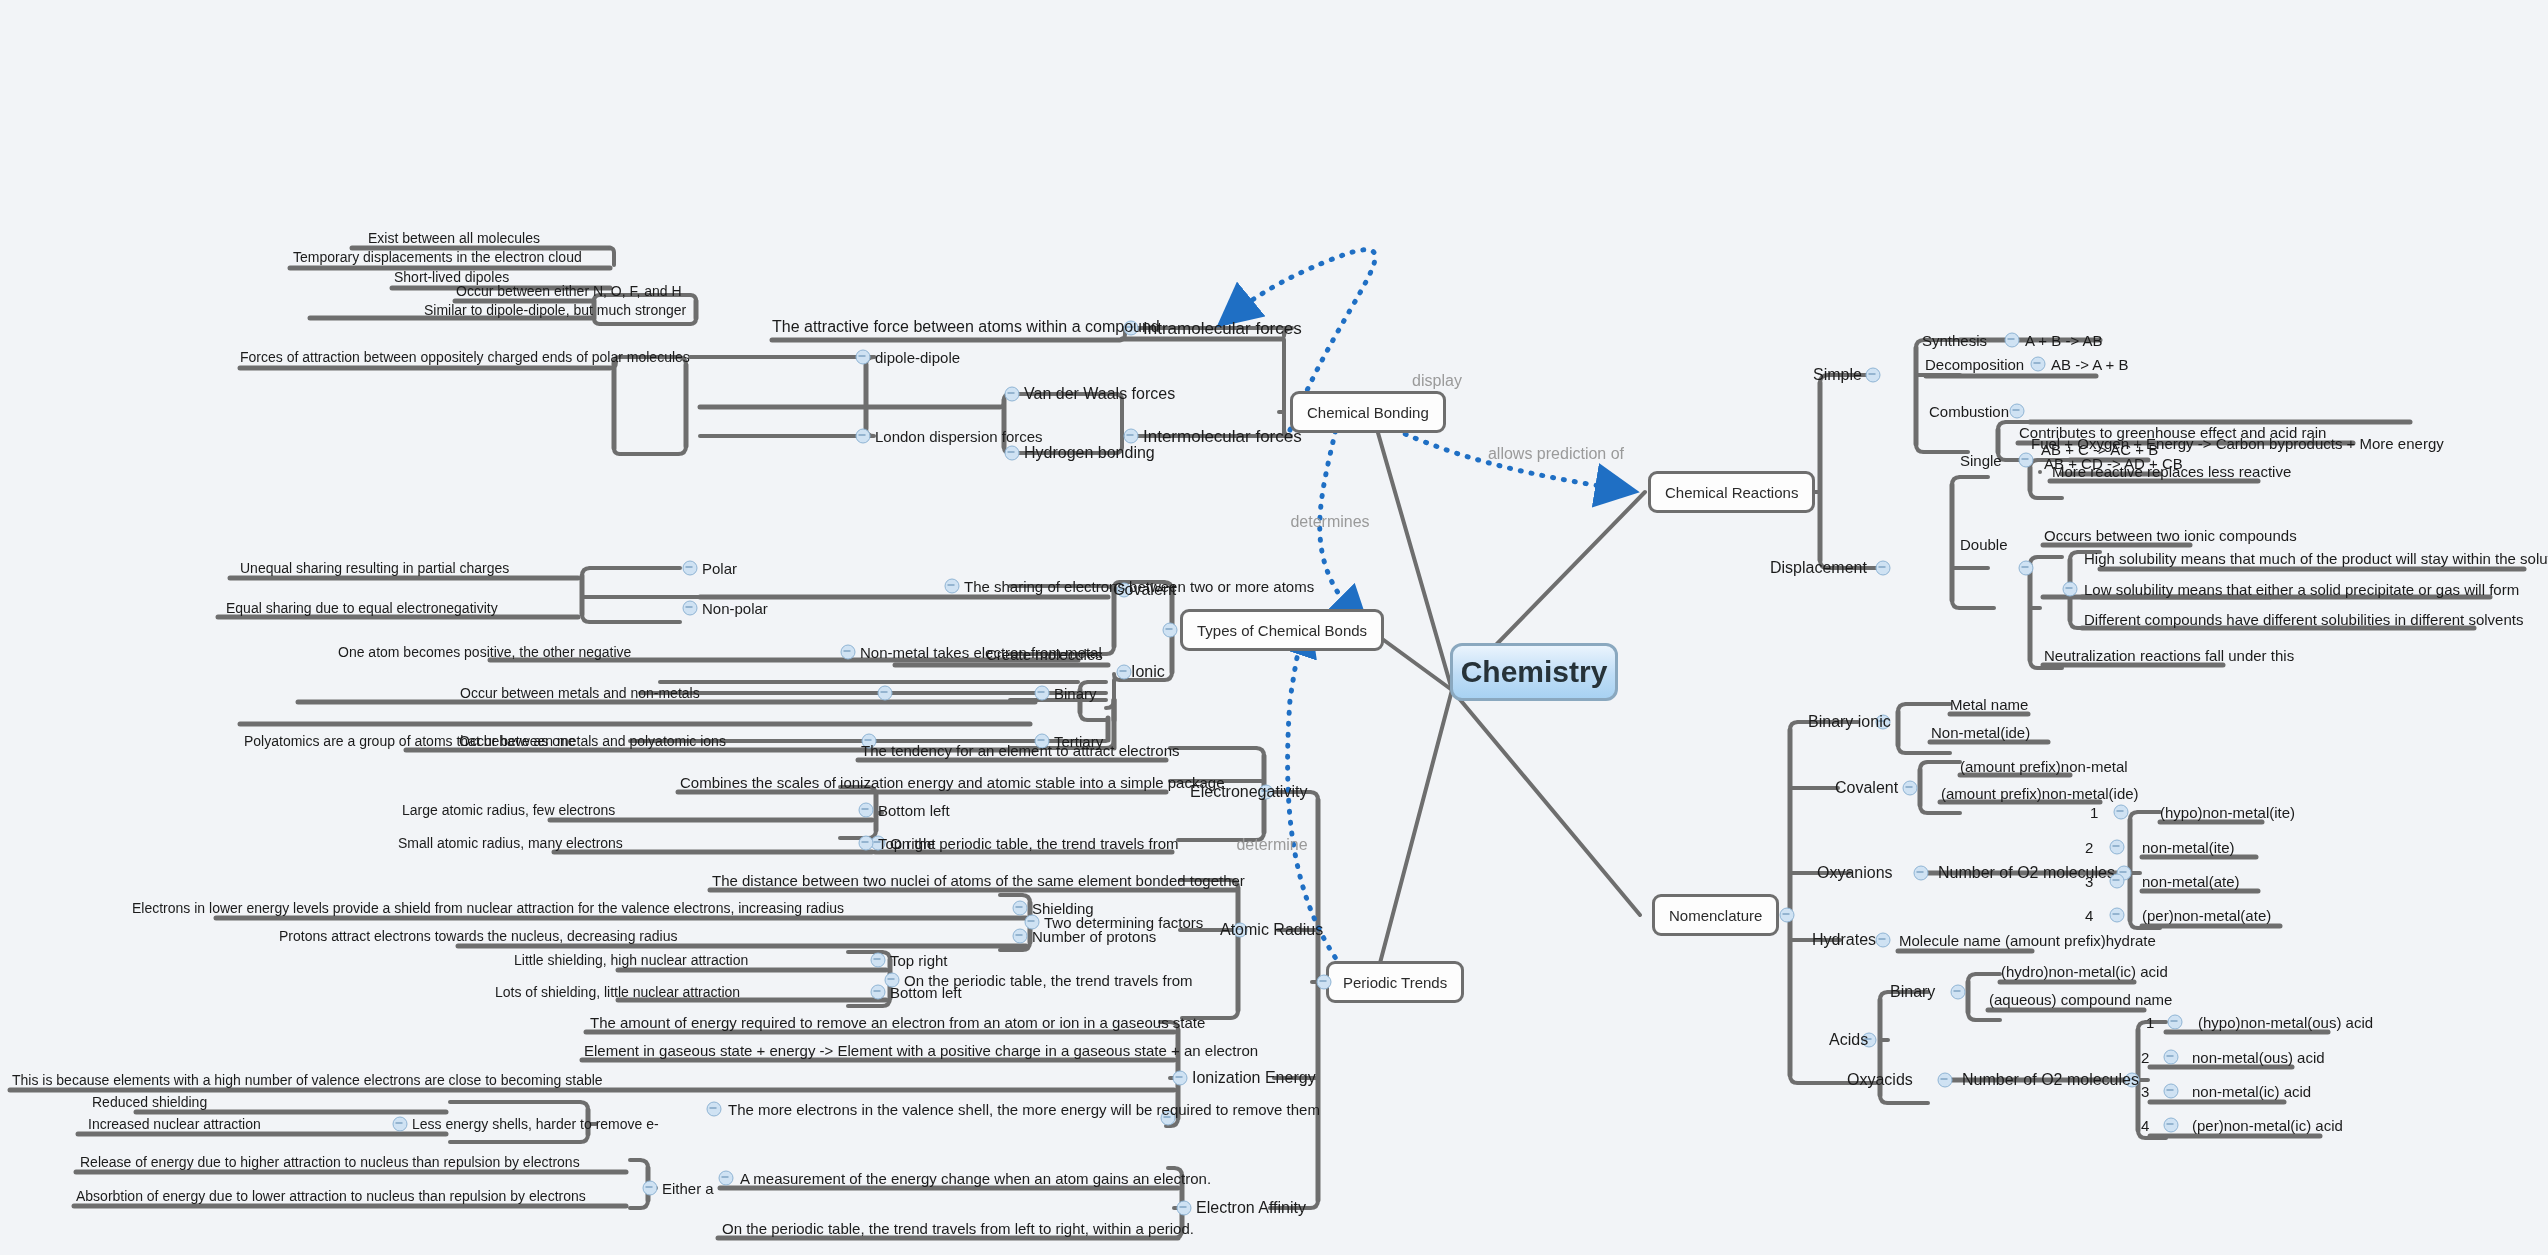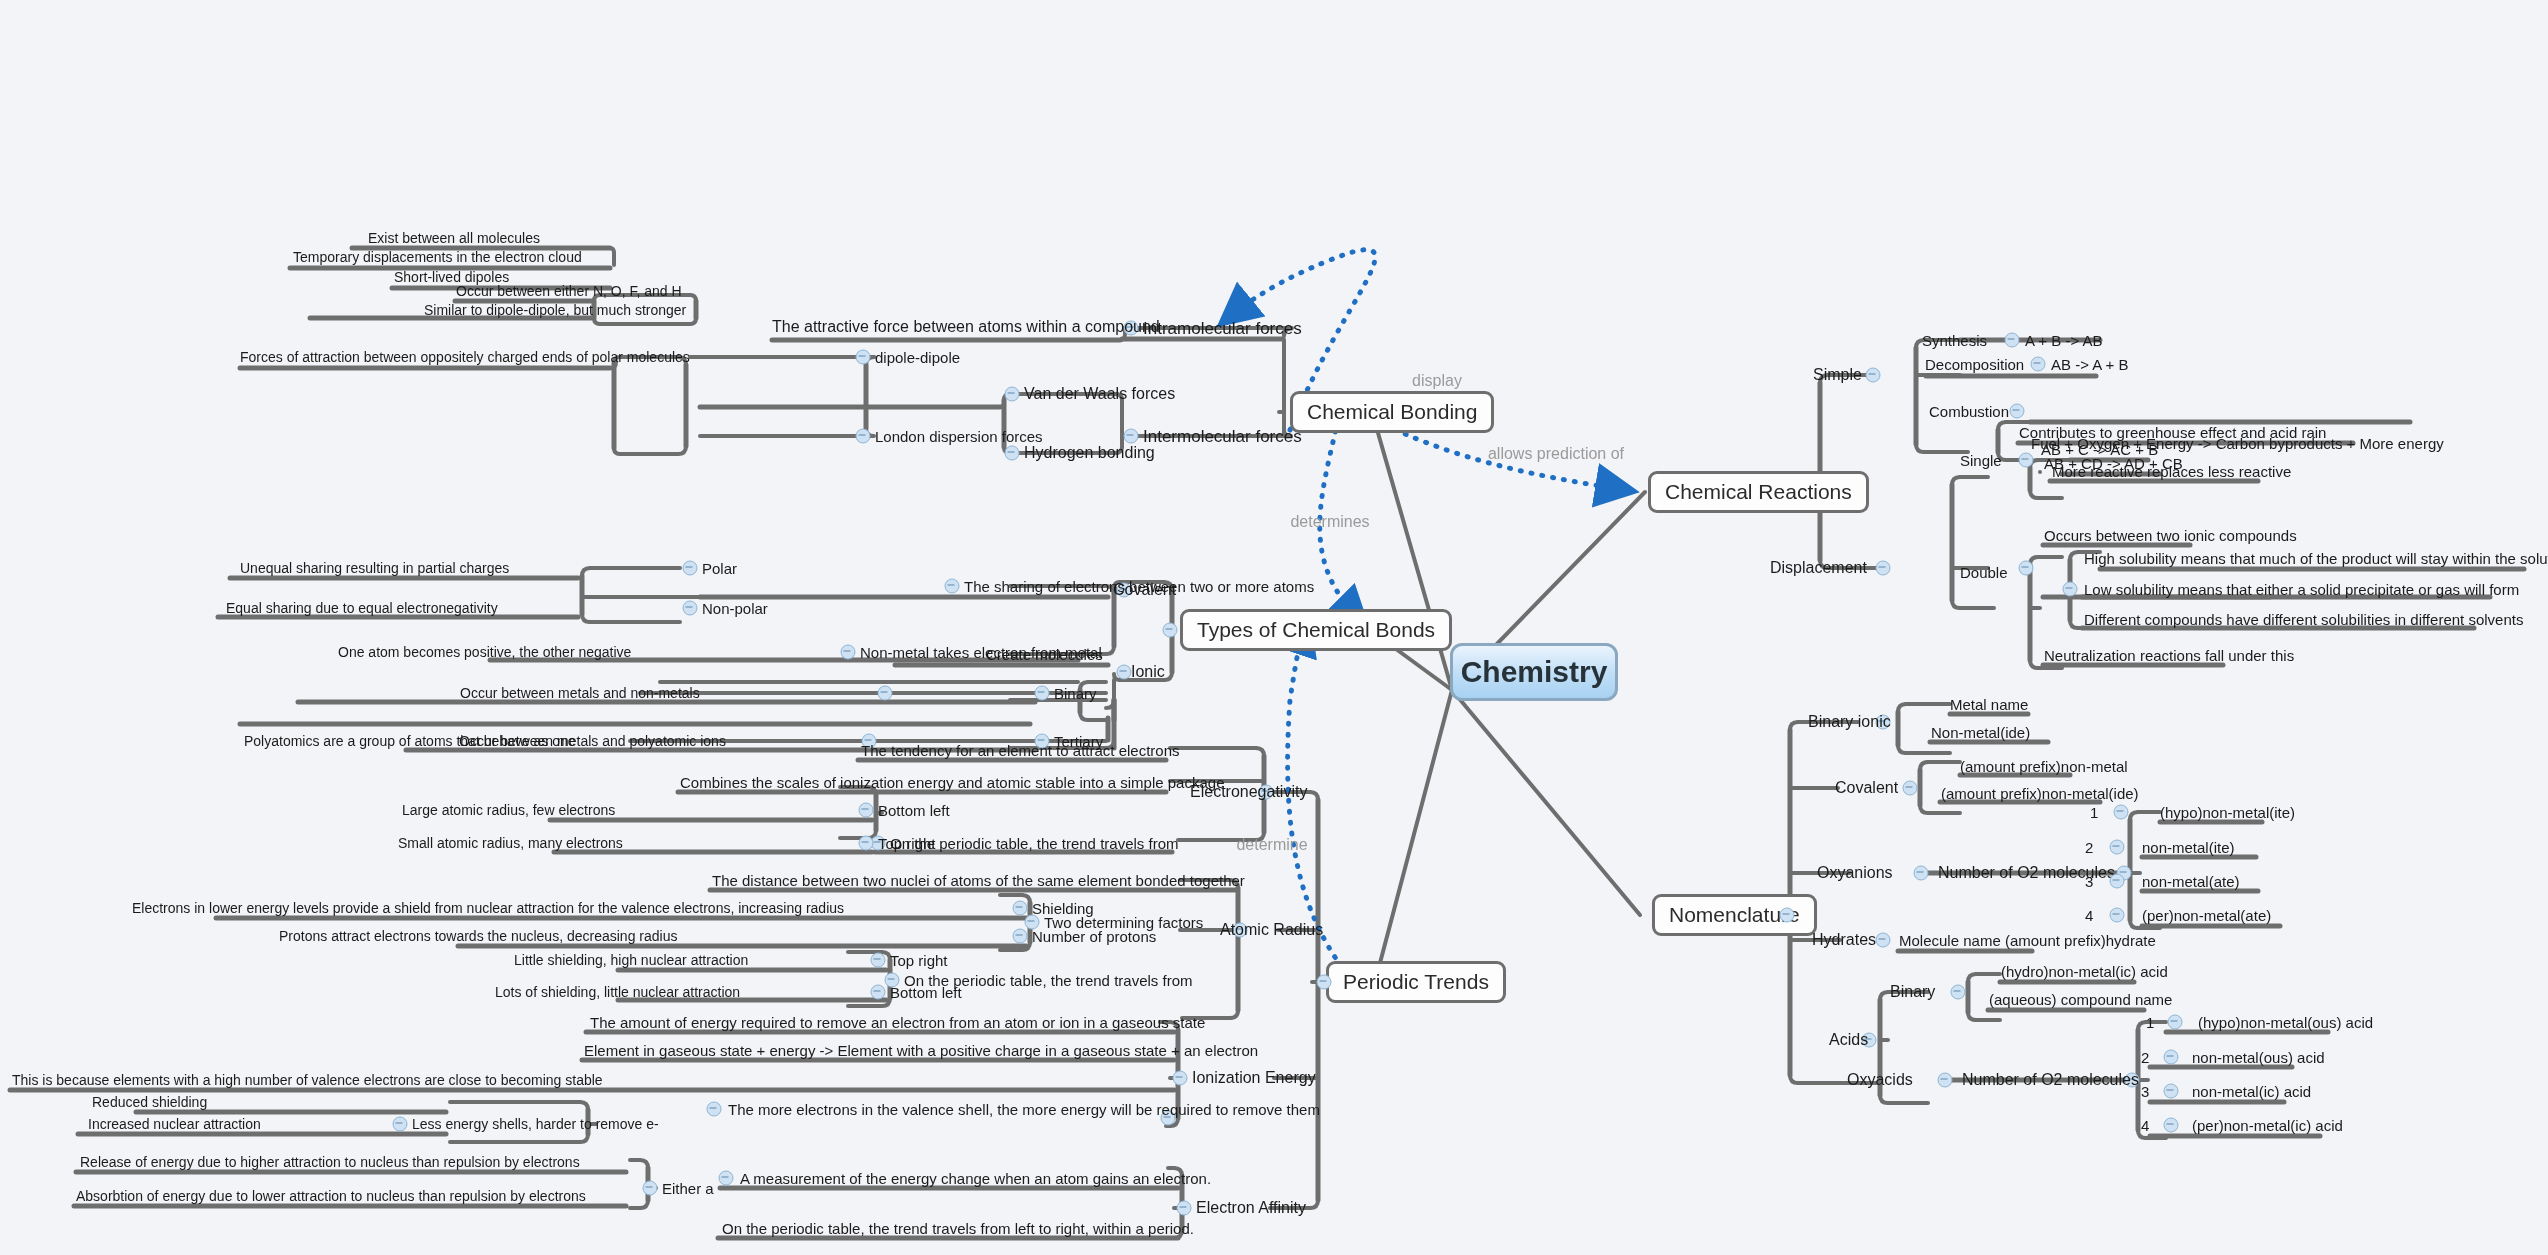--- a/index.html
+++ b/index.html
@@ -32,21 +32,21 @@
     background:#fdfdfd;
     border:3px solid #6e6e6e;
     border-radius:9px;
     color:#2b2b2b;
     display:flex;align-items:center;justify-content:center;
     padding:0 14px;
     box-sizing:border-box;
     white-space:nowrap;
     transform:translateY(-50%);
   }
-  .box.b20{font-size:21px;}
+  .box.b20{font-size:15px;}
 
   
   .central{
     position:absolute;
     background:linear-gradient(to bottom,#eaf4fd 0%,#bfddf6 55%,#a8d2f2 100%);
     border:3px solid #8aa8bf;
     border-radius:12px;
     color:#263238;
     font-size:30px;font-weight:bold;
     display:flex;align-items:center;justify-content:center;
@@ -500,21 +500,21 @@
 <div class="lbl s15" style="left:1929px;top:411px;">Combustion</div>
 <div class="mi" style="left:2017px;top:411px;"></div>
 <div class="lbl s15" style="left:2031px;top:411px;margin-top:32px;">Fuel + Oxygen + Energy -&gt; Carbon byproducts + More energy</div>
 <div class="lbl s15" style="left:2019px;top:432px;">Contributes to greenhouse effect and acid rain</div>
 
 <div class="lbl s15" style="left:1960px;top:460px;">Single</div>
 <div class="mi" style="left:2026px;top:460px;"></div>
 <div class="lbl s15" style="left:2041px;top:449px;">AB + C -&gt; AC + B</div>
 <div class="lbl s15" style="left:2052px;top:471px;">More reactive replaces less reactive</div>
 
-<div class="lbl s15" style="left:1960px;top:572px;">Double</div>
+<div class="lbl s15" style="left:1960px;top:544px;">Double</div>
 <div class="mi" style="left:2026px;top:568px;"></div>
 <div class="lbl s15" style="left:2044px;top:463px;">AB + CD -&gt; AD + CB</div>
 <div class="lbl s15" style="left:2044px;top:535px;">Occurs between two ionic compounds</div>
 <div class="lbl s15" style="left:2044px;top:655px;">Neutralization reactions fall under this</div>
 
 <div class="mi" style="left:2070px;top:589px;"></div>
 <div class="lbl s15" style="left:2084px;top:558px;">High solubility means that much of the product will stay within the solution</div>
 <div class="lbl s15" style="left:2084px;top:589px;">Low solubility means that either a solid precipitate or gas will form</div>
 <div class="lbl s15" style="left:2084px;top:619px;">Different compounds have different solubilities in different solvents</div>
 

